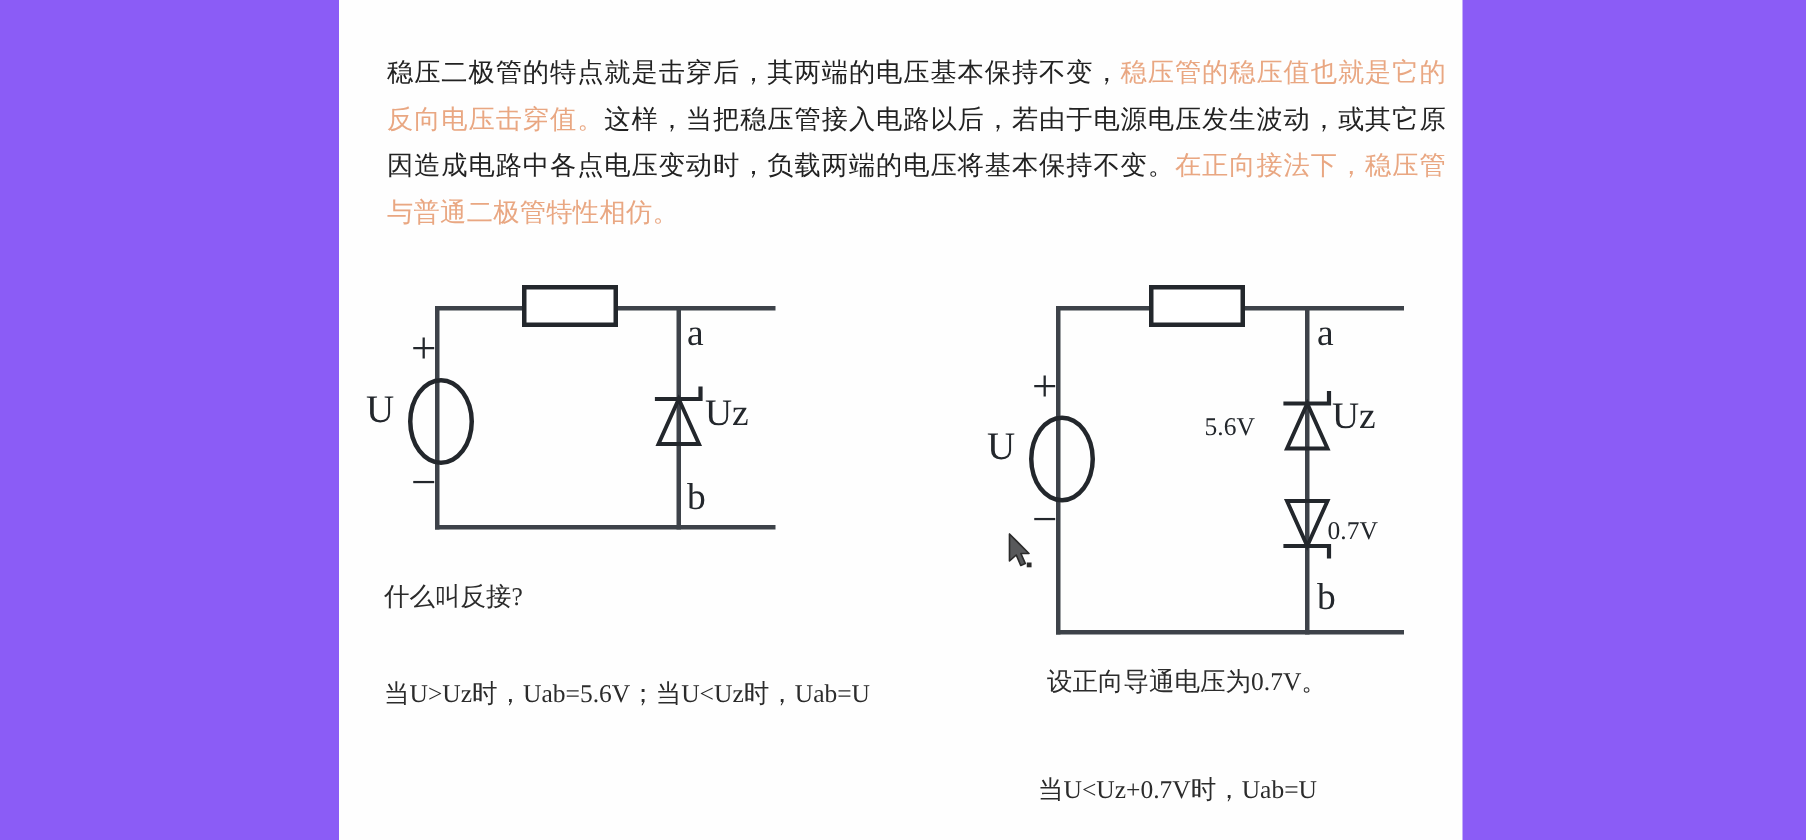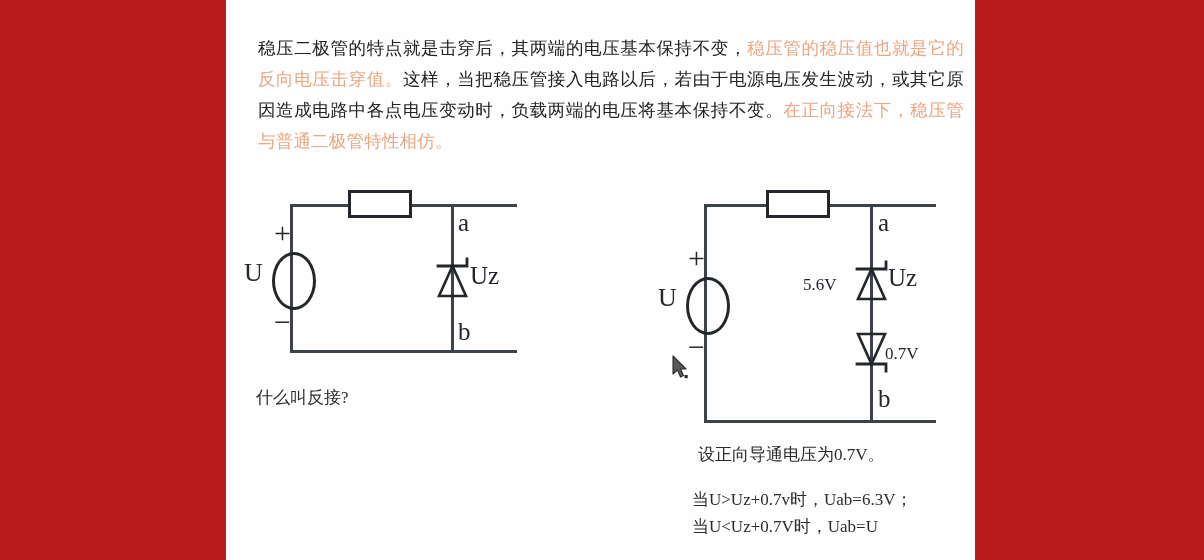--- a/index.html
+++ b/index.html
@@ -10,21 +10,21 @@
   body {
     width: 1204px;
     height: 560px;
     overflow: hidden;
     font-family: "Liberation Serif", "DejaVu Serif", serif;
   }
   #stage {
     position: relative;
     width: 1204px;
     height: 560px;
-    background: #b91c1c;
+    background: #8b5cf6;
   }
   
   #slide {
     position: absolute;
     left: 226px;
     top: 0px;
     width: 749px;
     height: 560px;
     background: #fefefe;
     overflow: hidden;
@@ -165,23 +165,23 @@
       <div class="sign" style="left:32px; top:243px;">+</div>
       <div class="sign" style="left:32px; top:332px;">−</div>
       <div class="lbl lbl-node" style="left:222px; top:209px;">a</div>
       <div class="lbl lbl-node" style="left:222px; top:385px;">b</div>
       <div class="lbl lbl-uz" style="left:232px; top:264px;">Uz</div>
       <div class="lbl lbl-v" style="left:147px; top:275px;">5.6V</div>
       <div class="lbl lbl-v" style="left:229px; top:344px;">0.7V</div>
     </div>
 
     <div class="note" style="left:30px; top:383px;text-align:right;">什么叫反接?</div>
+    <div class="note" style="left:30px; top:448px;">当U&gt;Uz时，Uab=5.6V；当U&lt;Uz时，Uab=U</div>
 
     <div class="note" style="left:472px; top:440px;">设正向导通电压为0.7V。</div>
-    <div class="note" style="left:466px; top:485px;">当U&gt;Uz+0.7v时，Uab=6.3V；</div>
     <div class="note" style="left:466px; top:512px;">当U&lt;Uz+0.7V时，Uab=U</div>
 
     <div id="cursor">
       <svg width="18" height="26" viewBox="0 0 18 26">
         <polygon points="1,1 1,19 5.5,15 8.5,22 11.5,20.6 8.6,14 14,14" fill="#58595b" stroke="#2b2b2b" stroke-width="1.1" stroke-linejoin="round"></polygon>
         <rect x="12.5" y="20" width="3.2" height="3.2" fill="#2b2b2b"></rect>
       </svg>
     </div>
 
   </div>

